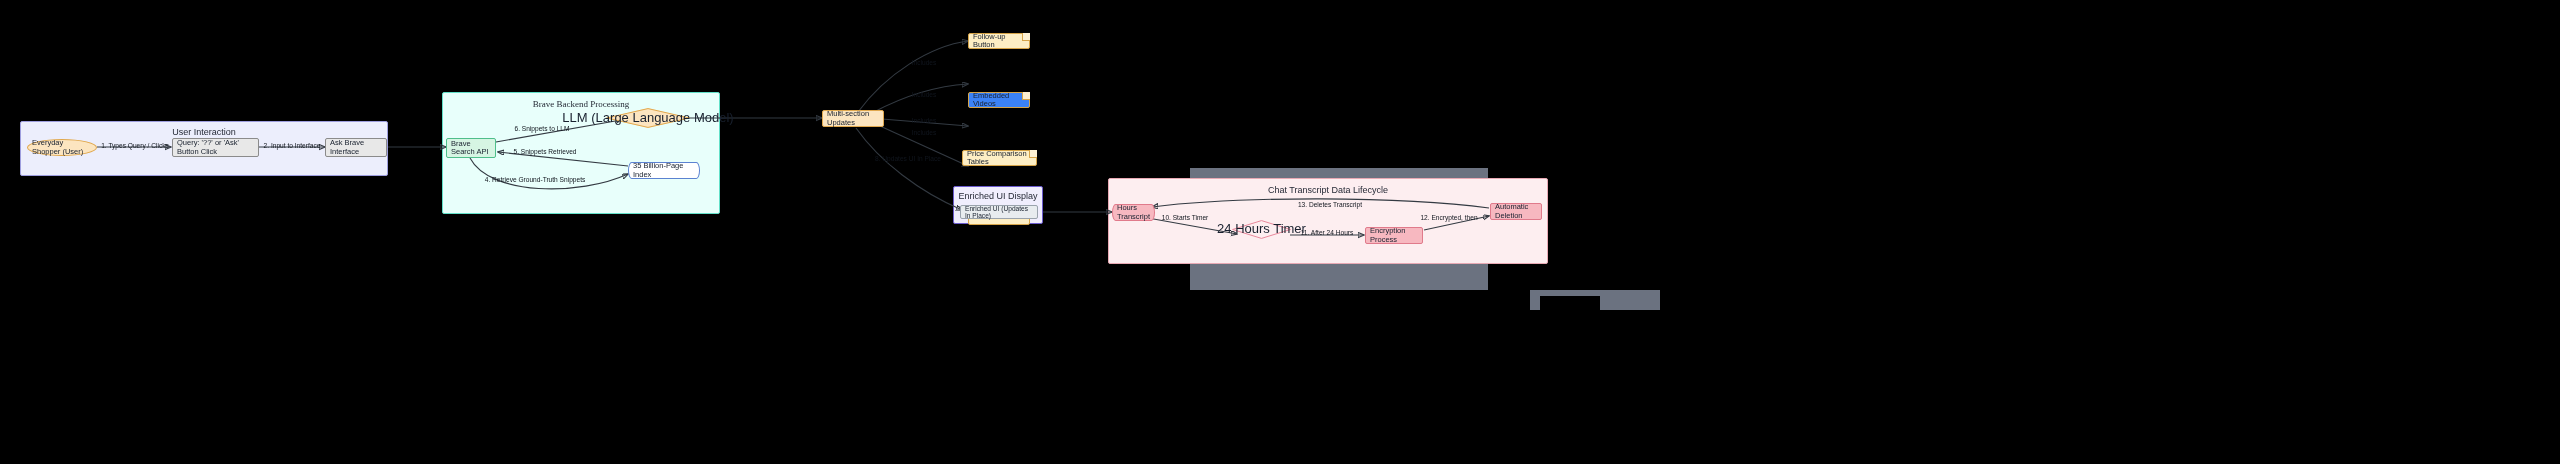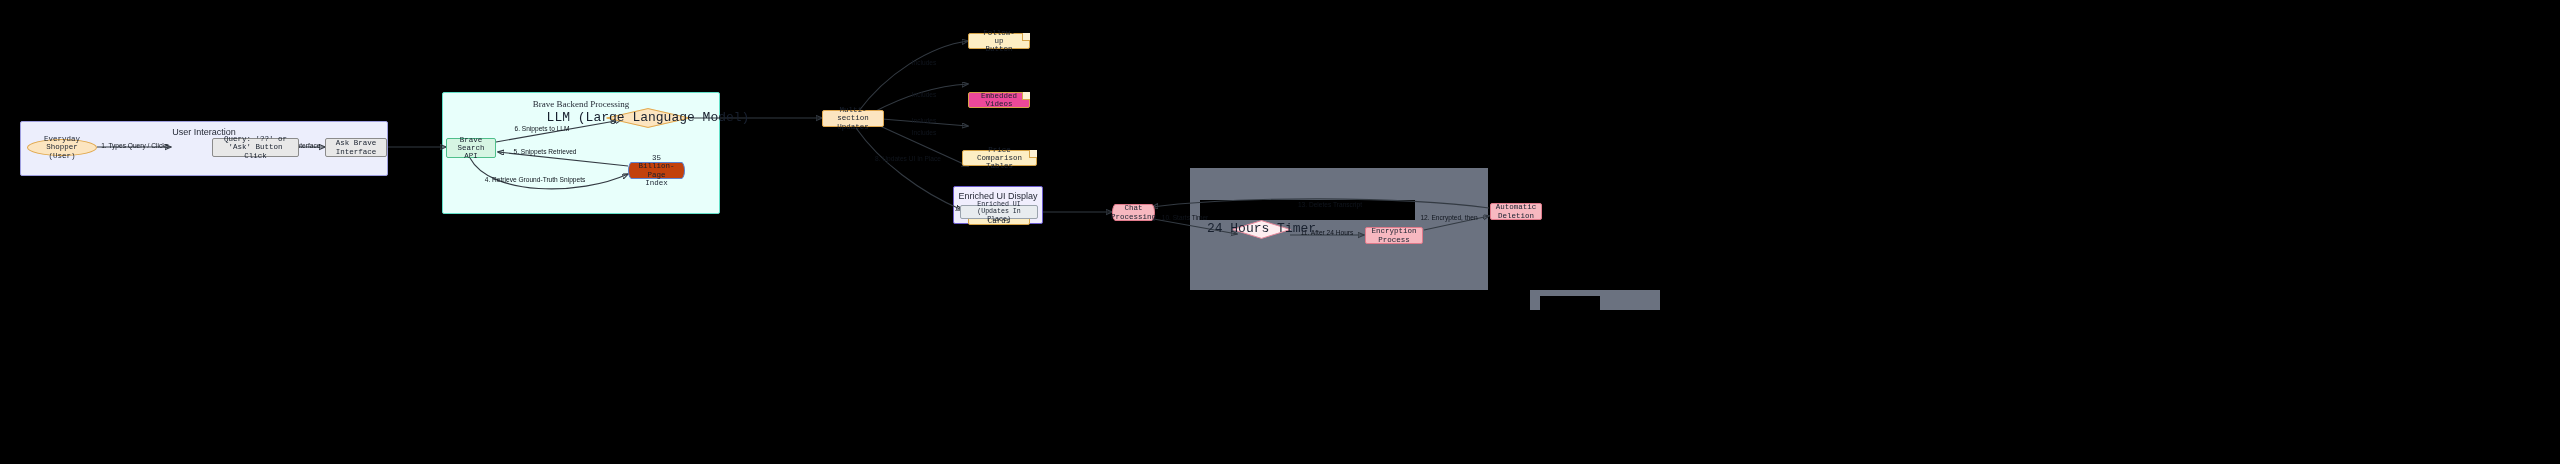--- a/index.html
+++ b/index.html
@@ -6,22 +6,22 @@
   html,body{margin:0;padding:0;background:#000;}
   body{width:2560px;height:464px;overflow:hidden;font-family:"Liberation Sans",sans-serif;}
   #stage{position:relative;width:2560px;height:464px;background:#000;}
 
   
   .cluster{position:absolute;box-sizing:border-box;border-width:1px;border-style:solid;border-radius:2px;}
   .cluster-title{position:absolute;left:0;right:0;text-align:center;font-size:9px;color:#1f2430;white-space:nowrap;}
 
   
   .node{position:absolute;box-sizing:border-box;display:flex;align-items:center;justify-content:center;
-        text-align:center;font-size:7.5px;line-height:1.1;color:#18202e;border-width:1px;border-style:solid;
-        border-radius:2px;padding:1px 10px;font-family:Liberation Mono, monospace;}
+        text-align:left;font-size:7.5px;line-height:1.1;color:#18202e;border-width:1px;border-style:solid;
+        border-radius:2px;padding:1px 4px;}
 
   .ellipse{border-radius:50%;}
 
   
   .diamond{background:transparent;border:none;}
   .diamond .dshape{position:absolute;left:50%;top:50%;width:100%;height:100%;
         transform:translate(-50%,-50%);border-width:1px;border-style:solid;}
   .diamond .dlabel{position:relative;z-index:2;font-size:13px;white-space:nowrap;}
 
   
@@ -60,20 +60,23 @@
 
   <div class="cluster" style="left:442px;top:92px;width:278px;height:122px;background:#e8fffb;border-color:#62e0c8;">
     <div class="cluster-title" style="top:6px;font-family:Liberation Serif, serif;">Brave Backend Processing</div>
   </div>
 
 
   <div class="cluster" style="left:953px;top:186px;width:90px;height:38px;background:#f0eefd;border-color:#6a5acd;">
     <div class="cluster-title" style="top:4px;">Enriched UI Display</div>
   </div>
 
+  <div class="cluster" style="left:1108px;top:178px;width:440px;height:86px;background:#fdeef0;border-color:#e8a9b4;">
+    <div class="cluster-title" style="top:6px;">Chat Transcript Data Lifecycle</div>
+  </div>
 
   <svg class="edges">
     <defs>
       <marker id="ah" markerWidth="7" markerHeight="7" refX="6" refY="2.6" orient="auto" markerUnits="userSpaceOnUse">
         <path d="M0,0 L6.4,2.6 L0,5.2 z" fill="#1d232b" stroke="none"></path>
       </marker>
     </defs>
 
     <line x1="97" y1="147" x2="171" y2="147" marker-end="url(#ah)"></line>
 
@@ -121,21 +124,21 @@
 
   <div class="elabel" style="left:1185px;top:217px;">10. Starts Timer</div>
   <div class="elabel" style="left:1327px;top:232px;">11. After 24 Hours</div>
   <div class="elabel" style="left:1449px;top:217px;">12. Encrypted, then</div>
   <div class="elabel" style="left:1330px;top:204px;">13. Deletes Transcript</div>
 
   <div class="node ellipse" style="left:27px;top:139px;width:70px;height:17px;background:#fce5c0;border-color:#e0a84e;">
     <span>Everyday Shopper (User)</span>
   </div>
 
-  <div class="node" style="left:172px;top:138px;width:87px;height:19px;background:#e8e8e8;border-color:#8b8b8b;margin-left:40px;">
+  <div class="node" style="left:172px;top:138px;width:87px;height:19px;background:#e8e8e8;border-color:#8b8b8b;">
     <span>Query: '??' or 'Ask' Button Click</span>
   </div>
 
   <div class="node" style="left:325px;top:138px;width:62px;height:19px;background:#e8e8e8;border-color:#8b8b8b;">
     <span>Ask Brave Interface</span>
   </div>
 
   <div class="node" style="left:446px;top:138px;width:50px;height:20px;background:#d6f5e3;border-color:#4fbf8b;">
     <span>Brave Search API</span>
   </div>
@@ -143,54 +146,54 @@
   <div class="node diamond" style="left:606px;top:108px;width:84px;height:20px;">
     <div class="dshape" style="background:#fce5c0;border-color:#e0a84e;
          clip-path:polygon(50% 0%,100% 50%,50% 100%,0% 50%);border:none;
          box-shadow:none;"></div>
     <svg style="position:absolute;left:0;top:0;width:100%;height:100%;" viewBox="0 0 84 20" preserveAspectRatio="none">
       <polygon points="42,0.6 83.4,10 42,19.4 0.6,10" fill="#fce5c0" stroke="#e0a84e" stroke-width="1" vector-effect="non-scaling-stroke"></polygon>
     </svg>
     <span class="dlabel">LLM (Large Language Model)</span>
   </div>
 
-  <div class="node cyl" style="left:628px;top:162px;width:57px;height:17px;background:#c2410c;border-color:#5b82d1;">
+  <div class="node cyl" style="left:628px;top:162px;width:72px;height:17px;background:#ffffff;border-color:#5b82d1;">
     <span>35 Billion-Page Index</span>
   </div>
 
   <div class="node" style="left:822px;top:110px;width:62px;height:17px;background:#fce5c0;border-color:#e0a84e;">
     <span>Multi-section Updates</span>
   </div>
 
   <div class="node note" style="left:968px;top:33px;width:62px;height:16px;background:#fdeec4;border-color:#d6a448;">
     <span class="fold"></span>
     <span>Follow-up Button</span>
   </div>
 
-  <div class="node note" style="left:968px;top:76px;width:62px;height:16px;background:#ec4899;border-color:#d6a448;">
+  <div class="node note" style="left:968px;top:76px;width:62px;height:16px;background:#3b82f6;border-color:#d6a448;">
     <span class="fold"></span>
     <span>Embedded Videos</span>
   </div>
 
   <div class="node note" style="left:962px;top:118px;width:75px;height:16px;background:#fdeec4;border-color:#d6a448;">
     <span class="fold"></span>
     <span>Price Comparison Tables</span>
   </div>
 
   <div class="node note" style="left:968px;top:161px;width:62px;height:16px;background:#fdeec4;border-color:#d6a448;">
     <span class="fold"></span>
     <span>Product Cards</span>
   </div>
 
   <div class="node" style="left:960px;top:205px;width:78px;height:14px;background:#e8ecef;border-color:#9aa3ad;font-size:6.6px;">
     <span>Enriched UI (Updates In Place)</span>
   </div>
 
   <div class="node cyl" style="left:1112px;top:204px;width:43px;height:17px;background:#f7b8c0;border-color:#e07a8b;">
-    <span>Chat Processing</span>
+    <span>Hours Transcript</span>
   </div>
 
   <div class="node diamond" style="left:1232px;top:220px;width:59px;height:19px;">
     <svg style="position:absolute;left:0;top:0;width:100%;height:100%;" viewBox="0 0 59 19" preserveAspectRatio="none">
       <polygon points="29.5,0.6 58.4,9.5 29.5,18.4 0.6,9.5" fill="#fdeef0" stroke="#e8889b" stroke-width="1" vector-effect="non-scaling-stroke"></polygon>
     </svg>
     <span class="dlabel">24 Hours Timer</span>
   </div>
 
   <div class="node" style="left:1365px;top:227px;width:58px;height:17px;background:#f7b8c0;border-color:#e07a8b;">

